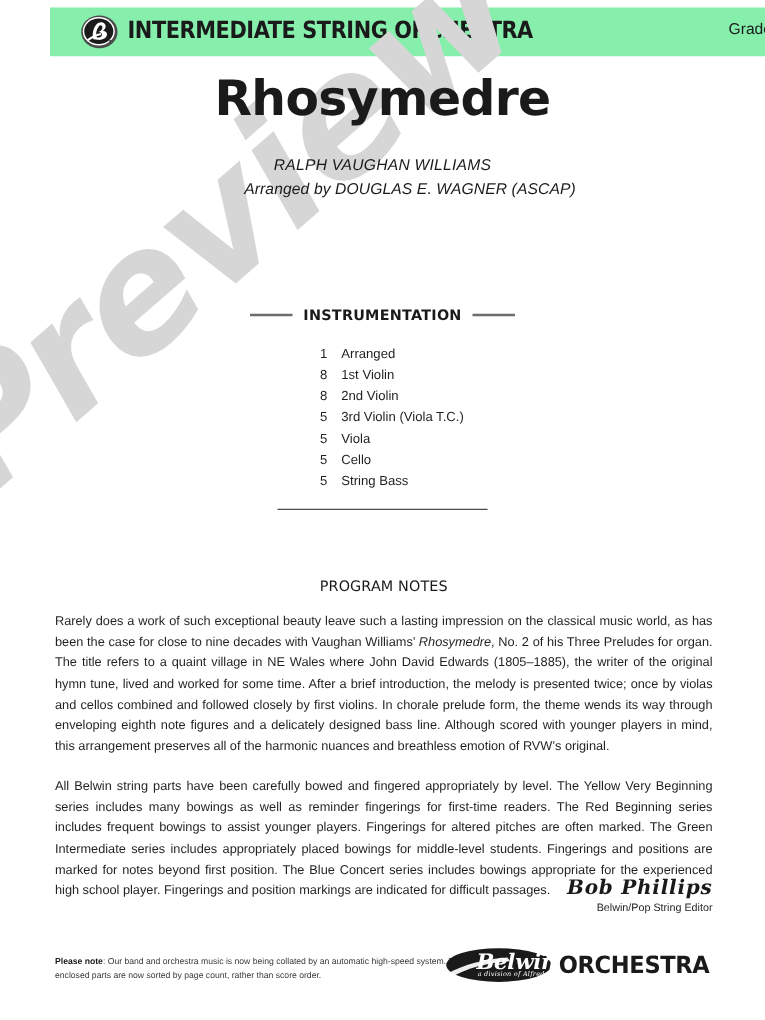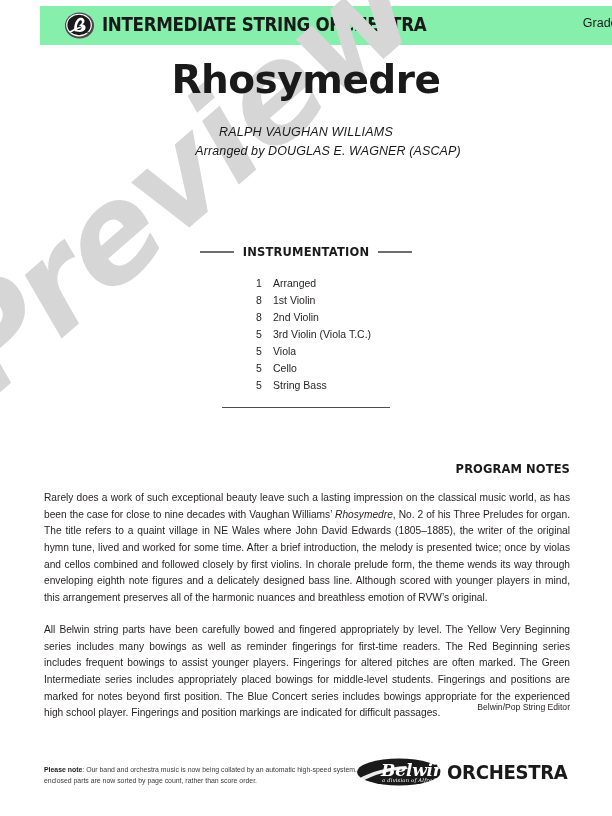--- a/index.html
+++ b/index.html
@@ -184,23 +184,23 @@
   }
 
   
   .section {
     position: absolute;
     left: 44px;
     width: 526px;
     z-index: 6;
   }
   .section-head {
-    text-align: right;
-    font-family: "DejaVu Sans", sans-serif;
-    font-weight: bold;
+    text-align: center;
+    font-family: "DejaVu Sans", sans-serif;
+    font-weight: normal;
     font-size: 11.5px;
     letter-spacing: 0.1px;
     color: #1a1a1a;
   }
   .section-body {
     margin-top: 14px;
     font-size: 10.2px;
     line-height: 1.63;
     color: #231f20;
     text-align: justify;
@@ -369,20 +369,21 @@
   <div class="section" id="program-notes">
     <div class="section-head">PROGRAM NOTES</div>
     <div class="section-body"><span>Rarely does a work of such exceptional beauty leave such a lasting impression on the classical music world, as has been the case for close to nine decades with Vaughan Williams’ </span><em>Rhosymedre</em><span>, No. 2 of his Three Preludes for organ. The title refers to a quaint village in NE Wales where John David Edwards (1805–1885), the writer of the original hymn tune, lived and worked for some time. After a brief introduction, the melody is presented twice; once by violas and cellos combined and followed closely by first violins. In chorale prelude form, the theme wends its way through enveloping eighth note figures and a delicately designed bass line. Although scored with younger players in mind, this arrangement preserves all of the harmonic nuances and breathless emotion of RVW’s original.</span></div>
   </div>
 
   <div class="section" id="editor-note">
     <div class="section-body">All Belwin string parts have been carefully bowed and fingered appropriately by level. The Yellow Very Beginning series includes many bowings as well as reminder fingerings for first-time readers. The Red Beginning series includes frequent bowings to assist younger players. Fingerings for altered pitches are often marked. The Green Intermediate series includes appropriately placed bowings for middle-level students. Fingerings and positions are marked for notes beyond first position. The Blue Concert series includes bowings appropriate for the experienced high school player. Fingerings and position markings are indicated for difficult passages.</div>
   </div>
 
   <div class="signature">
+    <div class="signature-name">Bob Phillips</div>
     <div class="signature-role">Belwin/Pop String Editor</div>
   </div>
 
   <div class="footer-note"><b>Please note</b><span>: Our band and orchestra music is now being collated by an automatic high-speed system. The enclosed parts are now sorted by page count, rather than score order.</span></div>
 
   <div class="footer-logo">
     <div class="belwin-oval">
       <svg viewBox="0 0 86 30" style="position:absolute;left:0;top:0;width:86px;height:30px;">
         <ellipse cx="43" cy="15" rx="42" ry="13.5" fill="#1a1a1a"></ellipse>
         <path d="M2 22 C14 15 32 10 50 9 L52 12 C34 13 16 18 5 25 Z" fill="#ffffff" opacity="0.92"></path>

